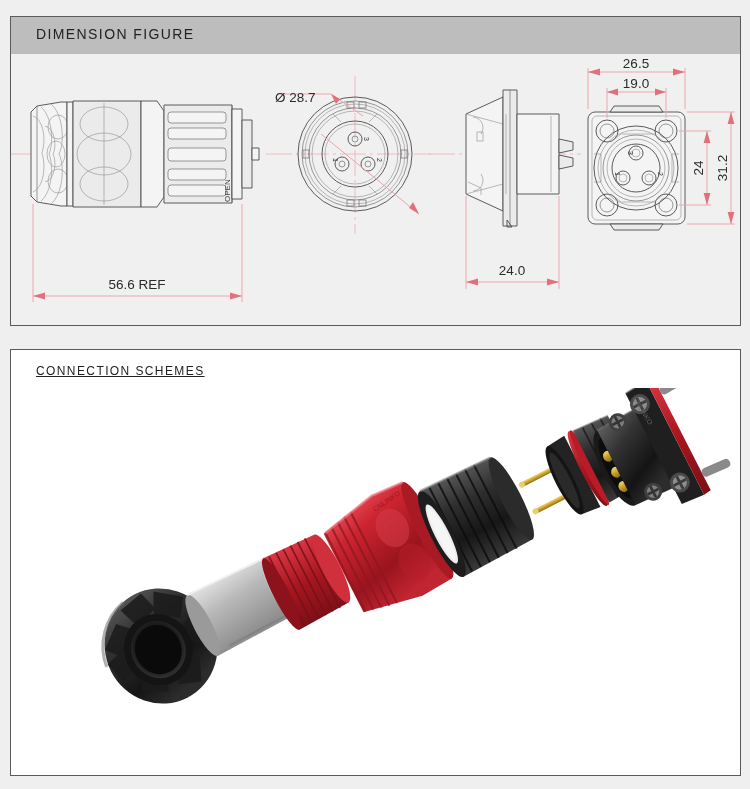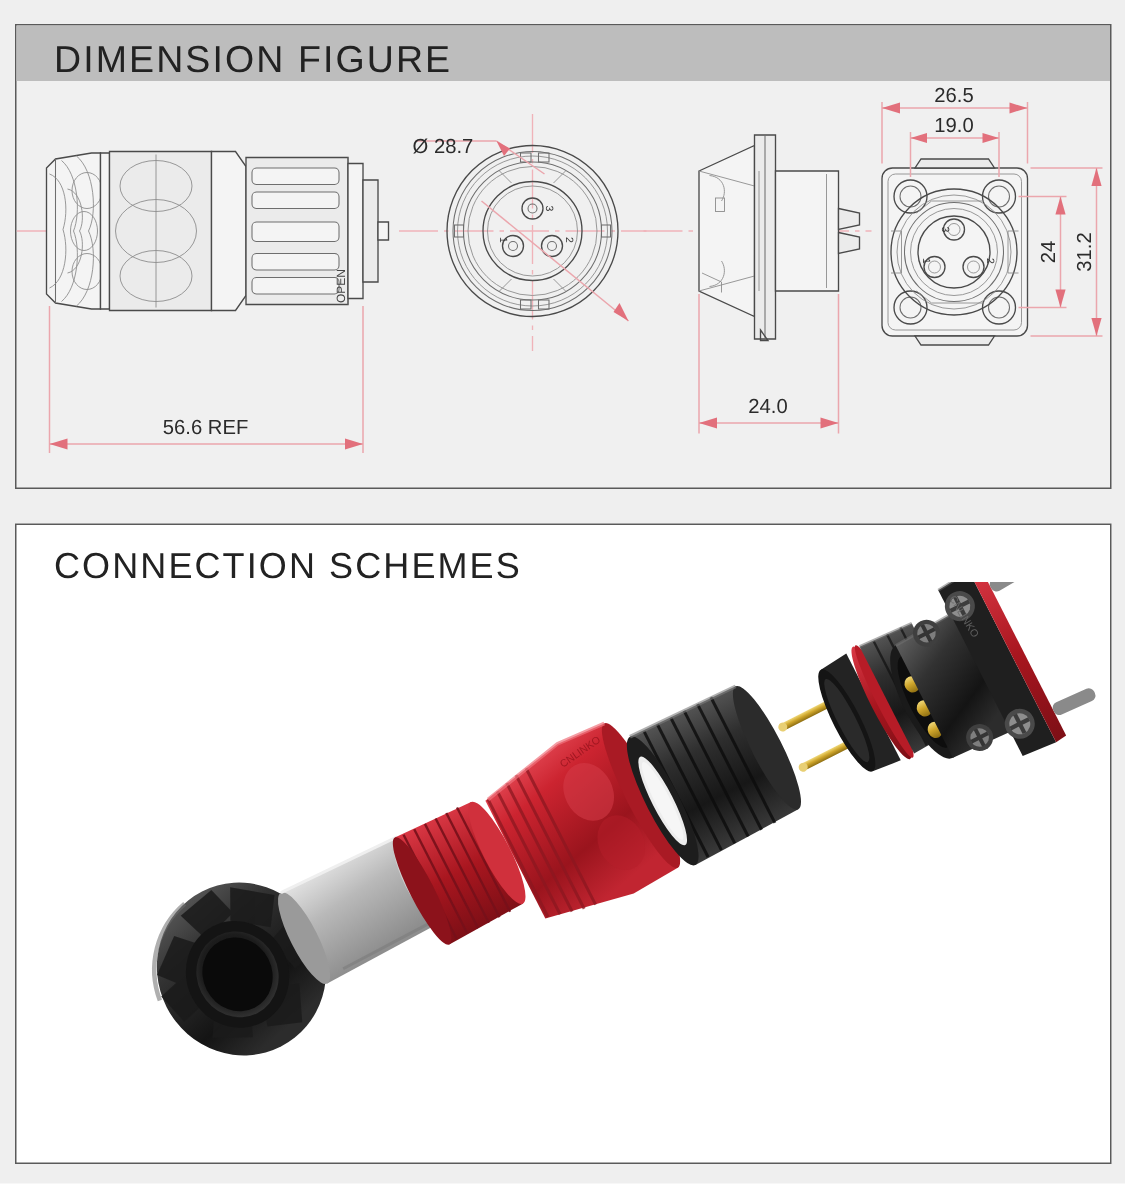--- a/index.html
+++ b/index.html
@@ -21,27 +21,27 @@
   #panel-dimension{left:10px;top:16px;width:731px;height:310px;background:#f0f0f0;}
   #panel-connection{left:10px;top:349px;width:731px;height:427px;background:#ffffff;}
 
   .panel-header-bar{
     position:absolute;left:0;top:0;width:100%;height:37px;
     background:#bdbdbd;
     box-sizing:border-box;
   }
   .panel-title{
     position:absolute;
-    font-size:25px;
+    font-size:14px;
     letter-spacing:1.4px;
     color:#222;
     white-space:nowrap;
   }
   #dimension-title{left:25px;top:9px;}
-  #connection-title{left:25px;top:14px;font-size:24px;}
+  #connection-title{left:25px;top:14px;font-size:12px;text-decoration:underline;}
 
   
   .drawing-area{position:absolute;left:0;top:37px;width:100%;height:272px;}
   svg.dwg{position:absolute;left:0;top:0;}
 
   .ln{fill:none;stroke:#4a4a4a;stroke-width:0.9;}
   .ln-thin{fill:none;stroke:#6e6e6e;stroke-width:0.7;}
   .ln-lt{fill:none;stroke:#8d8d8d;stroke-width:0.6;}
   .body-fill{fill:#f4f4f4;stroke:#4a4a4a;stroke-width:0.9;}
   .body-fill2{fill:#ebebeb;stroke:#4a4a4a;stroke-width:0.9;}

